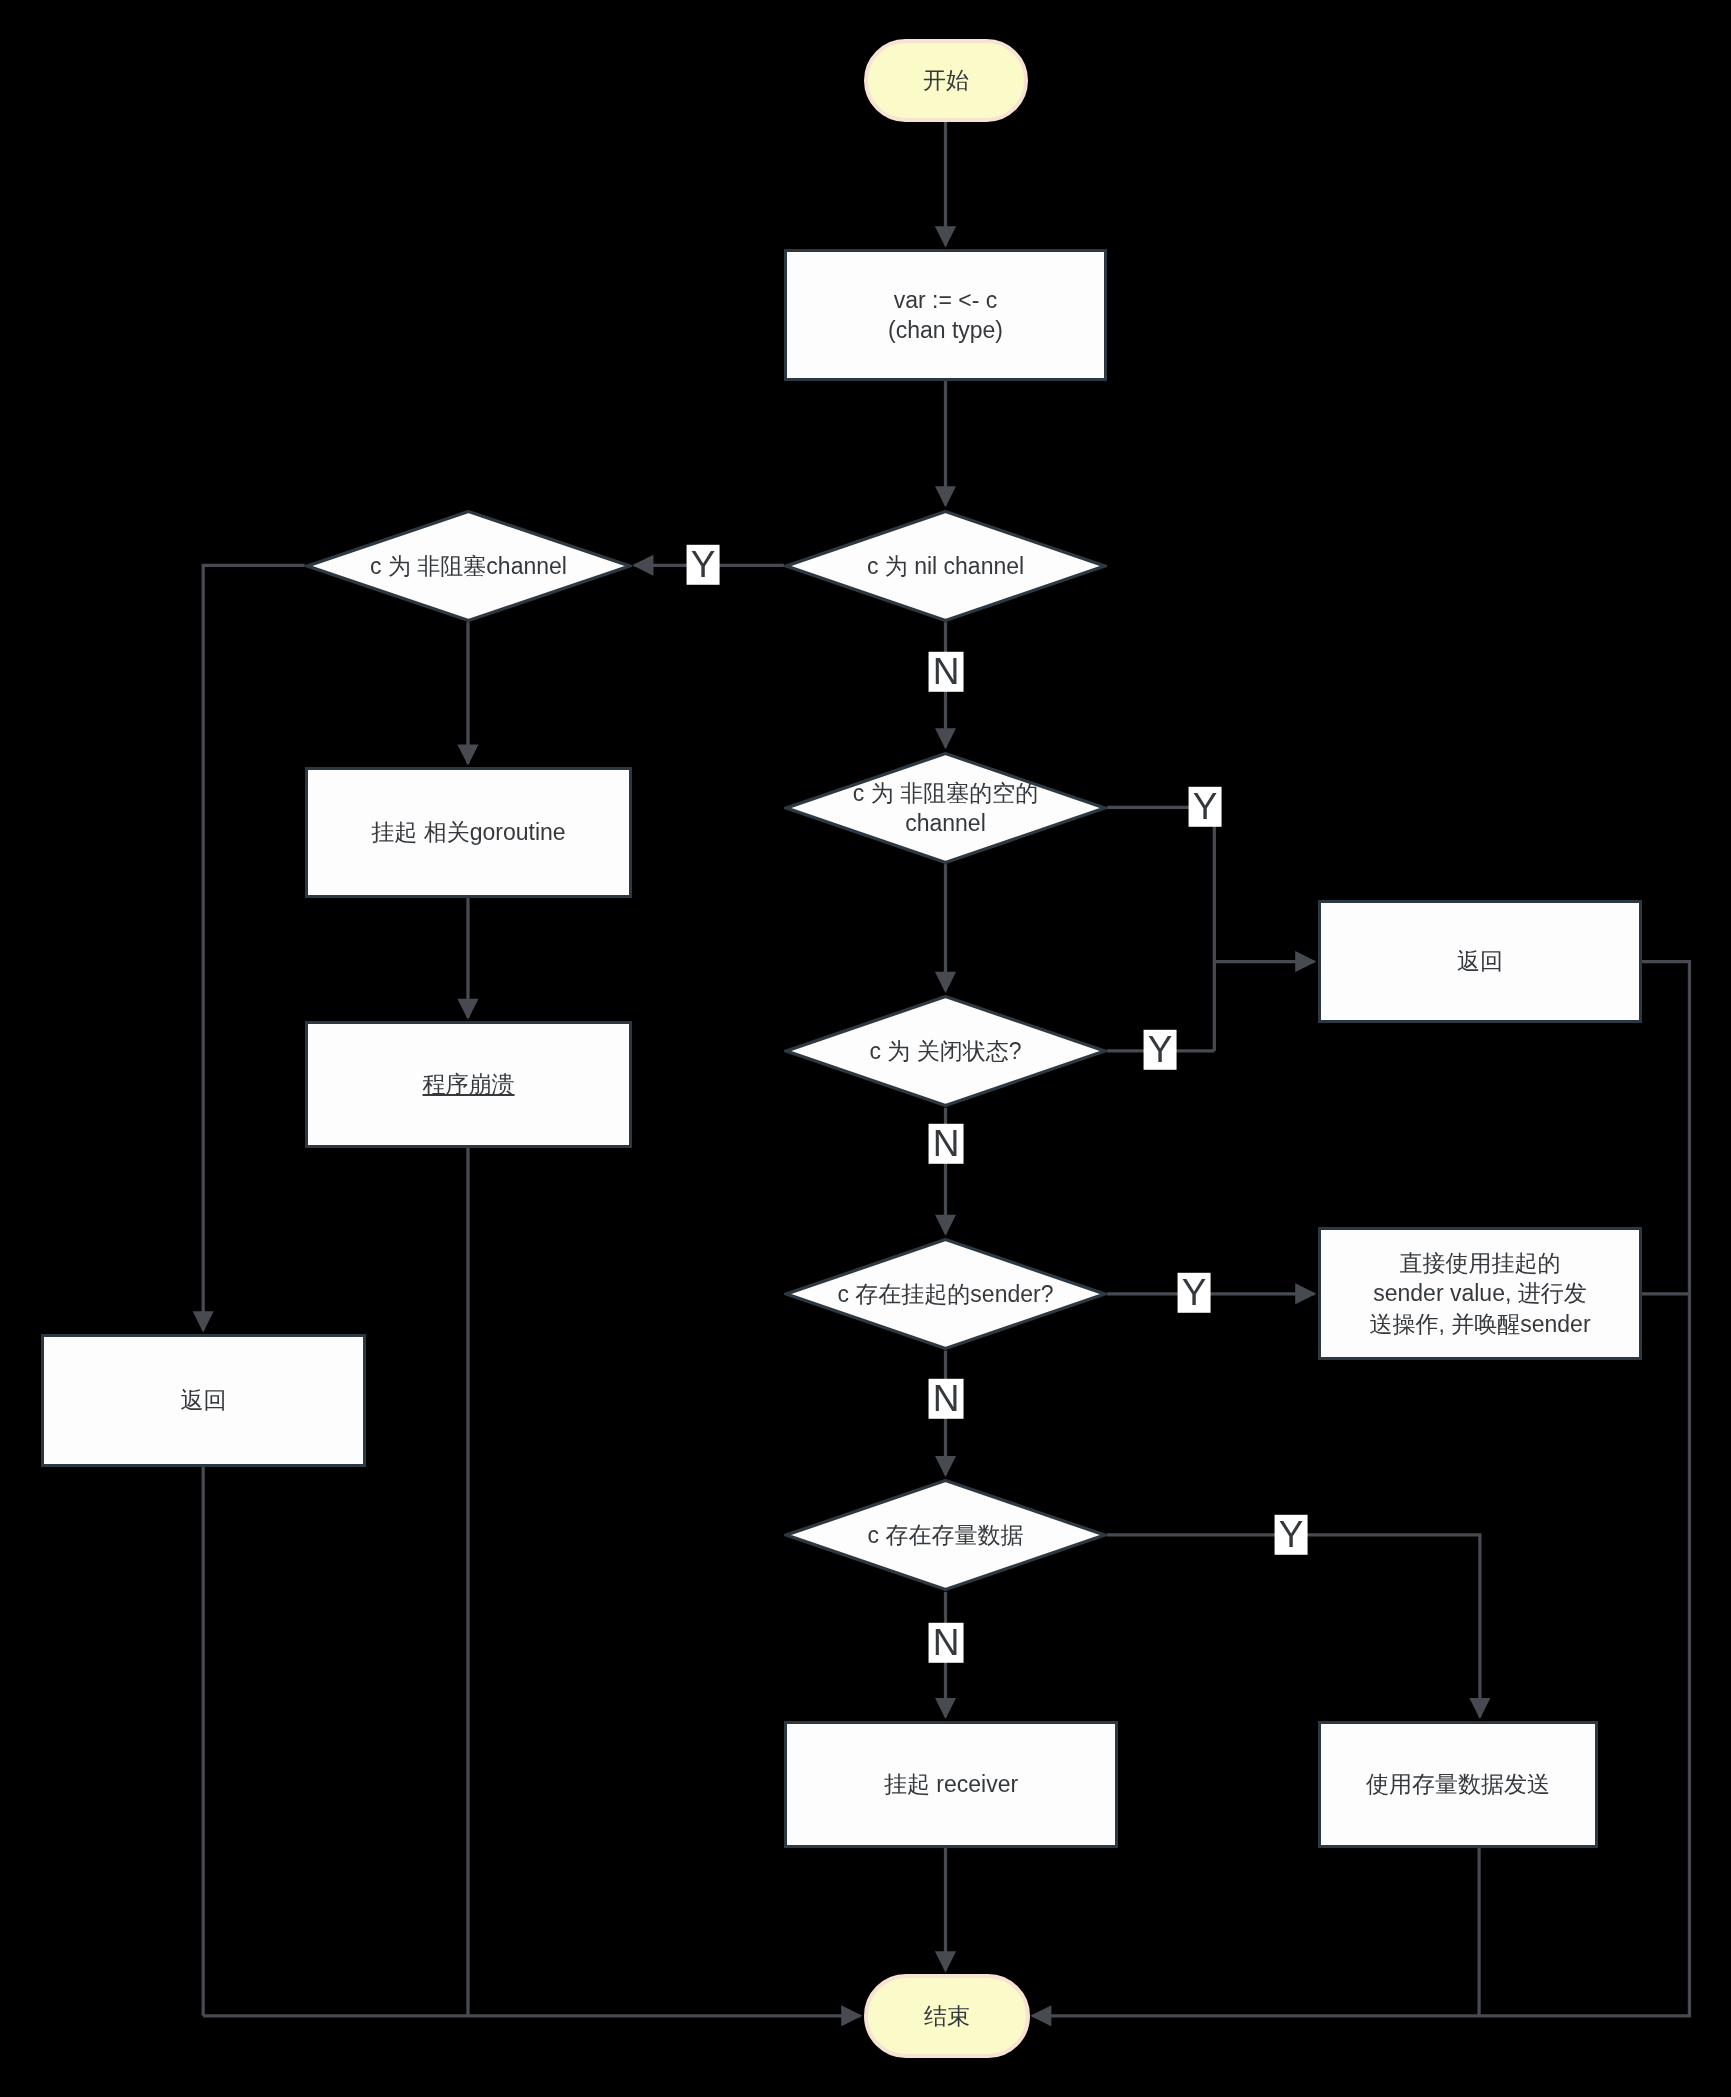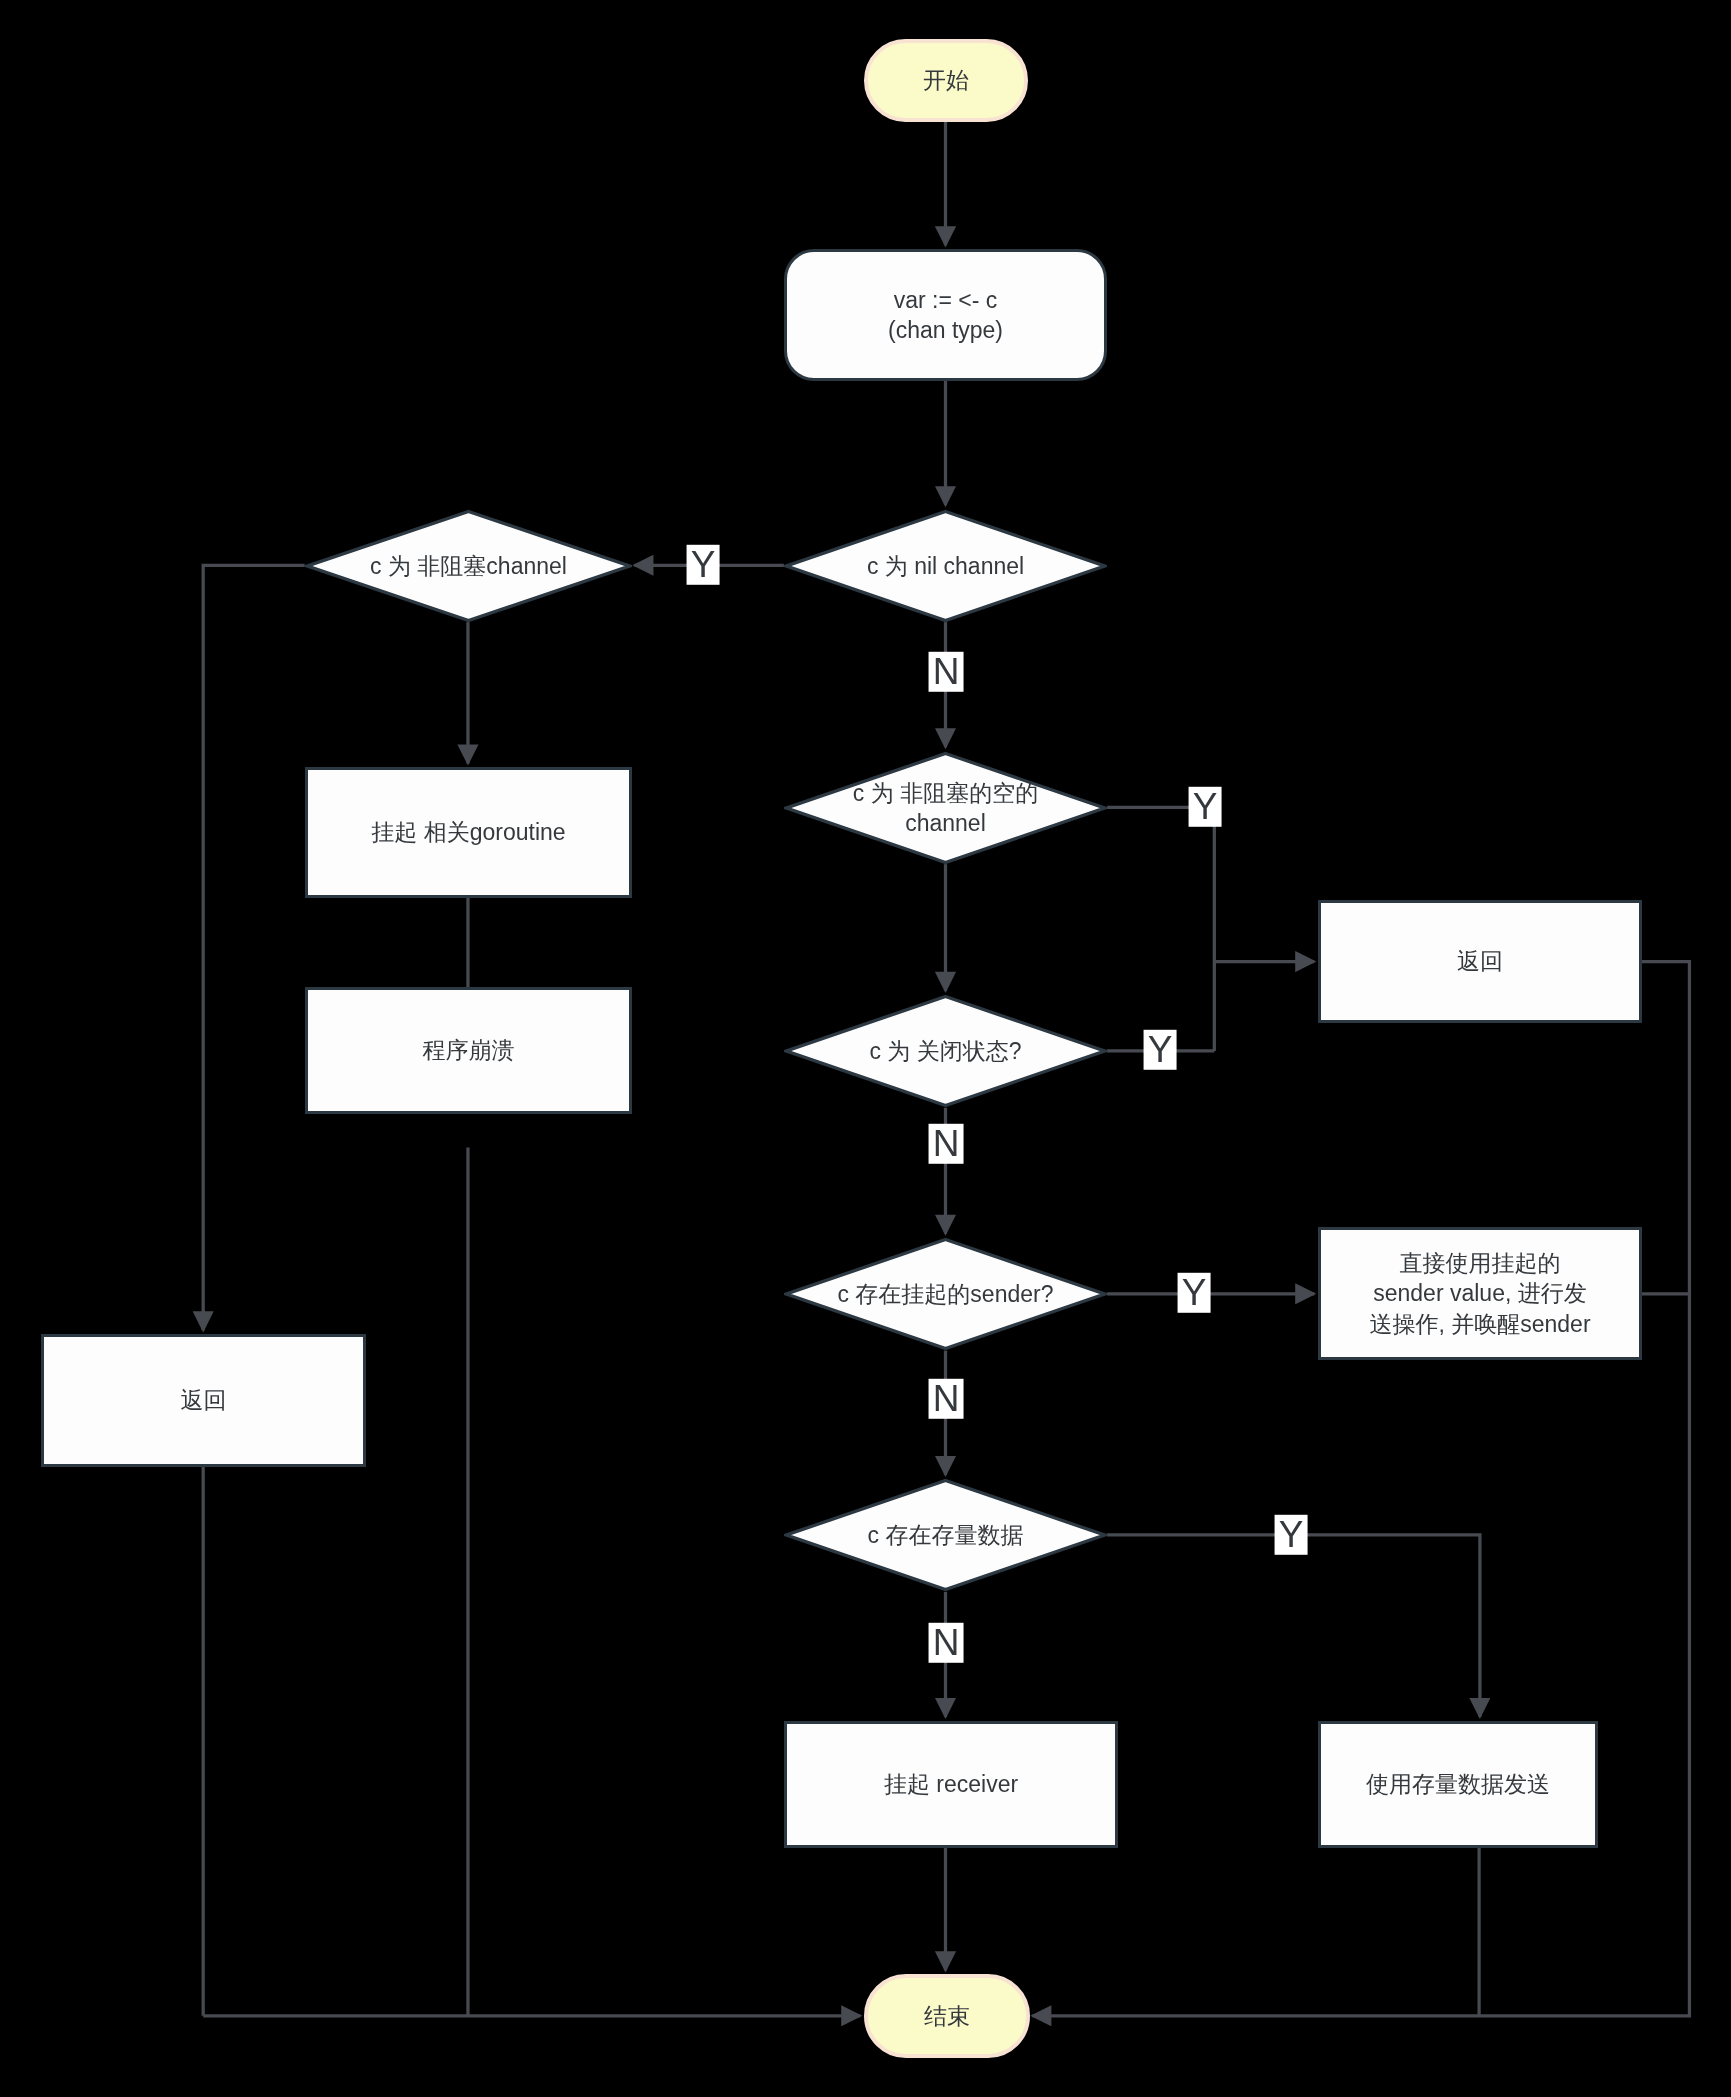--- a/index.html
+++ b/index.html
@@ -80,21 +80,21 @@
       <path d="M1164,1960 L1164,2114" marker-end="url(#arrow)"></path>
       <path d="M1821,2274 L1821,2482"></path>
       <path d="M1164,2274 L1164,2426" marker-end="url(#arrow)"></path>
     </g>
   </svg>
 
   <div class="node terminal" style="left:864px; top:39px; width:164px; height:83px;">
     <span class="lbl">开始</span>
   </div>
 
-  <div class="node rect" style="left:784px; top:249px; width:323px; height:132px;border-radius:30px;">
+  <div class="node rect" style="left:784px; top:249px; width:323px; height:132px;">
     <span class="lbl">
       <span class="ln">var := &lt;- c</span>
       <span class="ln">(chan type)</span>
     </span>
   </div>
 
   <div class="node diamond" style="left:784px; top:509px; width:323px; height:114px;">
     <svg viewBox="0 0 398 140" preserveAspectRatio="none">
       <polygon points="199,3 395,70 199,137 3,70" fill="#fdfdfd" stroke="#2c3842" stroke-width="4"></polygon>
     </svg>
@@ -105,21 +105,21 @@
     <svg viewBox="0 0 402 140" preserveAspectRatio="none">
       <polygon points="201,3 399,70 201,137 3,70" fill="#fdfdfd" stroke="#2c3842" stroke-width="4"></polygon>
     </svg>
     <span class="lbl">c 为 非阻塞channel</span>
   </div>
 
   <div class="node rect" style="left:305px; top:767px; width:327px; height:131px;">
     <span class="lbl">挂起 相关goroutine</span>
   </div>
 
-  <div class="node rect" style="left:305px; top:987px; width:327px; height:127px;">
+  <div class="node rect" style="left:305px; top:1021px; width:327px; height:127px;text-decoration:underline;">
     <span class="lbl">程序崩溃</span>
   </div>
 
   <div class="node diamond" style="left:784px; top:751px; width:323px; height:114px;">
     <svg viewBox="0 0 398 140" preserveAspectRatio="none">
       <polygon points="199,3 395,70 199,137 3,70" fill="#fdfdfd" stroke="#2c3842" stroke-width="4"></polygon>
     </svg>
     <span class="lbl">
       <span>
         <span class="ln">c 为 非阻塞的空的</span>

